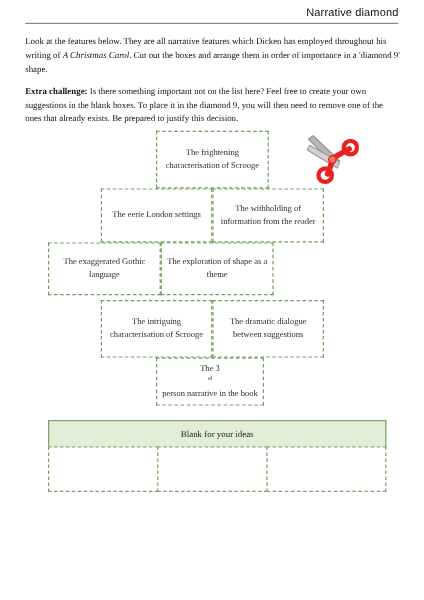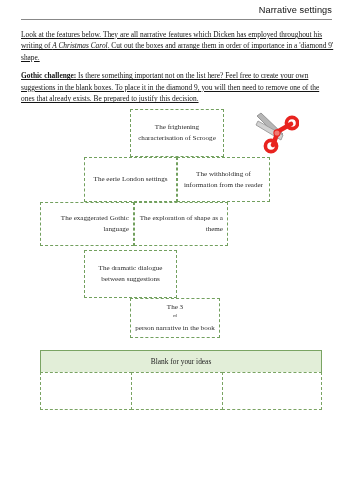--- a/index.html
+++ b/index.html
@@ -50,21 +50,21 @@
   .intro {
     position: absolute;
     left: 21px;
     top: 29px;
     width: 313px;
     font-size: 7.4px;
     line-height: 1.55;
     text-align: left;
     color: #141414;
   }
-  .intro p { margin: 0 0 7px 0; text-decoration: underline; }
+  .intro p { margin: 0 0 7px 0; }
   .intro .ital { font-style: italic; }
   .intro .bold { font-weight: bold; }
 
   
   .diamond {
     position: absolute;
     left: 0;
     top: 106px;
     width: 353px;
     height: 222px;
@@ -92,21 +92,21 @@
 
   
   .row1 { left: 130px; top: 3px;   width: 94px;  height: 48px; }
   .row2 { left: 84px;  top: 51px;  width: 186px; height: 45px; }
   .row3 { left: 40px;  top: 96px;  width: 282px; height: 48px; }
   .row4 { left: 84px;  top: 144px; width: 186px; height: 48px; }
   .row5 { left: 130px; top: 192px; width: 90px;  height: 40px; }
 
   .row1 .dbox { width: 94px;  height: 48px; text-align: center; }
   .row2 .dbox { width: 93px;  height: 45px; }
-  .row3 .dbox { width: 94px;  height: 44px; text-align: right; }
+  .row3 .dbox { width: 94px;  height: 44px; }
   .row4 .dbox { width: 93px;  height: 48px; }
   .row5 .dbox { width: 94px;  height: 40px; }
 
   
   .scissors {
     position: absolute;
     left: 253px;
     top: 110px;
     width: 46px;
     height: 44px;
@@ -145,27 +145,27 @@
   .idea-cell.c1 { width: 92px; }
   .idea-cell.c2 { width: 92px; margin-left: -1.2px; }
   .idea-cell.c3 { width: 100px; margin-left: -1.2px; }
 </style>
 </head>
 <body>
 
 <div class="page">
 
   <div class="header-area">
-    <div class="doc-title">Narrative settings</div>
+    <div class="doc-title">Narrative diamond</div>
     <hr class="header-rule">
   </div>
 
   <div class="intro">
     <p><span>Look at the features below.  They are all narrative features which Dicken has employed throughout his writing of </span><span class="ital">A Christmas Carol</span><span>.  Cut out the boxes and arrange them in order of importance in a 'diamond 9' shape.</span></p>
-    <p><span class="bold">Gothic challenge:</span><span>  Is there something important not on the list here?  Feel free to create your own suggestions in the blank boxes.  To place it in the diamond 9, you will then need to remove one of the ones that already exists.  Be prepared to justify this decision.</span></p>
+    <p><span class="bold">Extra challenge:</span><span>  Is there something important not on the list here?  Feel free to create your own suggestions in the blank boxes.  To place it in the diamond 9, you will then need to remove one of the ones that already exists.  Be prepared to justify this decision.</span></p>
   </div>
 
   <div class="diamond">
 
     <div class="drow row1">
       <div class="dbox">
         <span>The frightening characterisation of Scrooge</span>
       </div>
     </div>
 
@@ -181,20 +181,23 @@
     <div class="drow row3">
       <div class="dbox">
         <span>The exaggerated Gothic language</span>
       </div>
       <div class="dbox">
         <span>The exploration of shape as a theme</span>
       </div>
     </div>
 
     <div class="drow row4">
+      <div class="dbox">
+        <span>The intriguing characterisation of Scrooge</span>
+      </div>
       <div class="dbox">
         <span>The dramatic dialogue between suggestions</span>
       </div>
     </div>
 
     <div class="drow row5">
       <div class="dbox">
         <span><span>The 3</span><sup>rd</sup><span> person narrative in the book</span></span>
       </div>
     </div>

